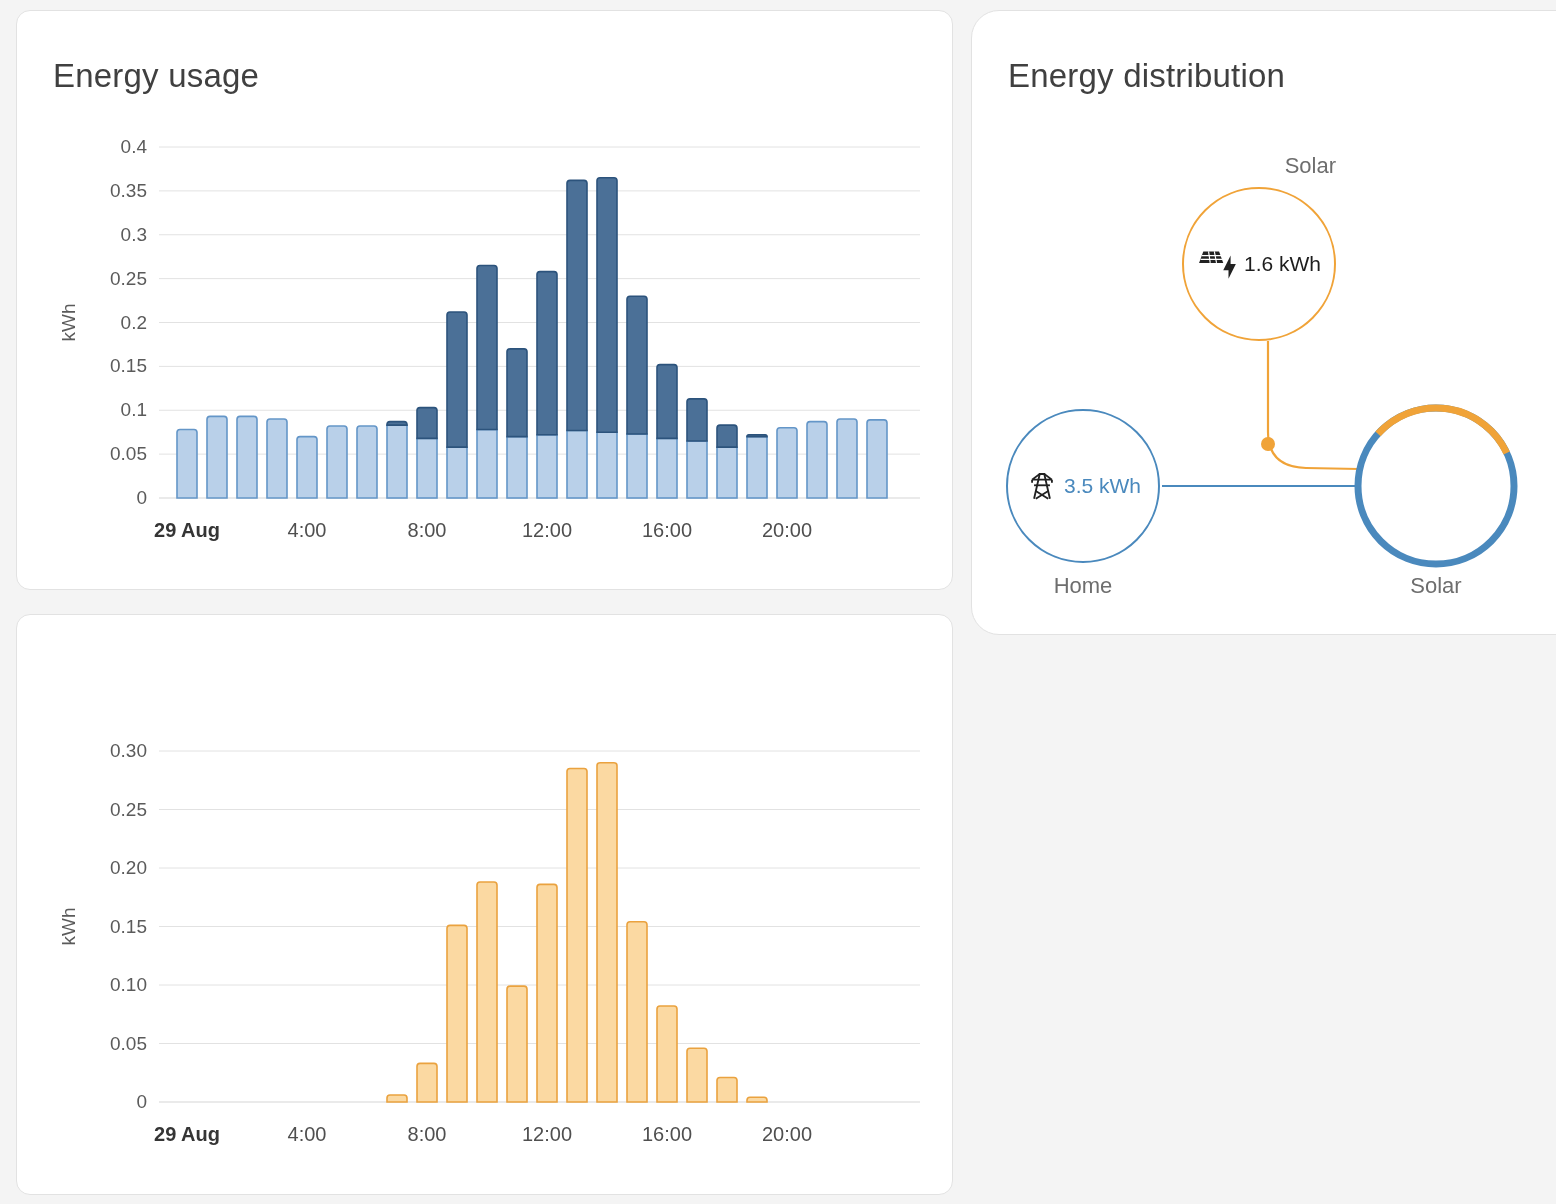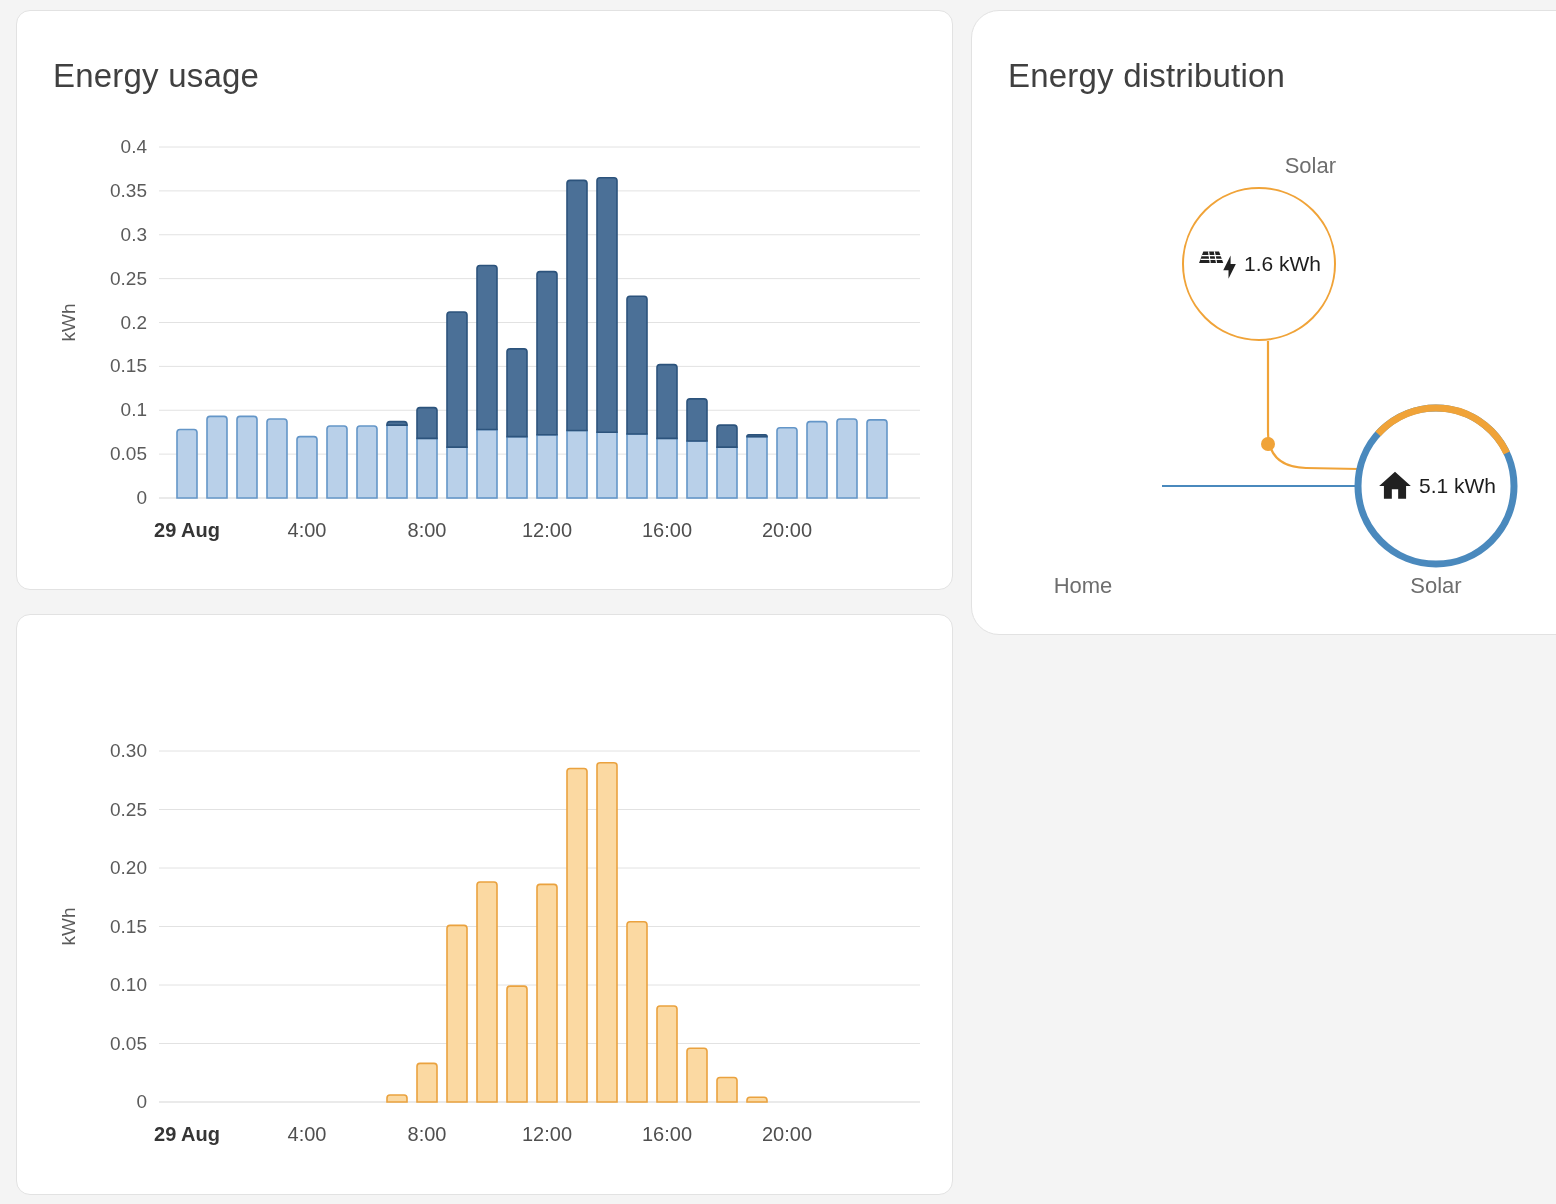--- a/index.html
+++ b/index.html
@@ -136,29 +136,33 @@
     <span class="icon">
       <svg width="42" height="30" viewBox="0 0 40 28">
         <path d="M6 2 L21 2 L25 13 L2 13 Z" fill="#212121"></path>
         <path d="M4.6 6 H23 M3.4 9.6 H24.2 M11 2 L12.6 13 M16.5 2 L18.6 13" stroke="#ffffff" stroke-width="1.1" fill="none"></path>
         <path d="M30 16 h-5 l7 -14 v8 h5 l-7 14 v-8 z" fill="#212121" transform="translate(0,4)"></path>
       </svg>
     </span>
     <span class="node-value">1.6 kWh</span>
   </div>
 
-
-  <div class="node home-node">
+  <div class="node grid-node">
     <span class="icon">
-      <svg width="38" height="38" viewBox="0 0 24 24">
-        <path d="M10 20v-6h4v6h5v-8h3L12 3 2 12h3v8z" fill="#212121"></path>
+      <svg width="34" height="34" viewBox="0 0 24 24" fill="none" stroke="#212121" stroke-width="1.3">
+        <path d="M9.8 3.5 h4.4 M10.4 3.5 L6.4 21 M13.6 3.5 L17.6 21"></path>
+        <path d="M5 7.5 h14 M10.4 3.5 L5 7.5 M13.6 3.5 L19 7.5"></path>
+        <path d="M6.4 11.5 h11.2"></path>
+        <path d="M5 7.5 v2.2 M19 7.5 v2.2"></path>
+        <path d="M7.6 15.5 l8.8 5.5 M16.4 15.5 l-8.8 5.5"></path>
       </svg>
     </span>
-    <span class="node-value">5.1 kWh</span>
+    <span class="node-value">3.5 kWh</span>
   </div>
+
 
   <div class="dist-label grid-label">Home</div>
   <div class="dist-label home-label">Solar</div>
 </div>
 
 <div class="card card-solar">
   <svg id="solar-chart" class="chart-svg" width="937" height="430" viewBox="0 0 937 430">
       <line x1="142" x2="903" y1="361" y2="361" class="gridline-zero"></line>
       <text x="130" y="367" text-anchor="end" class="ytick">0</text>
       <line x1="142" x2="903" y1="302.5" y2="302.5" class="gridline"></line>

